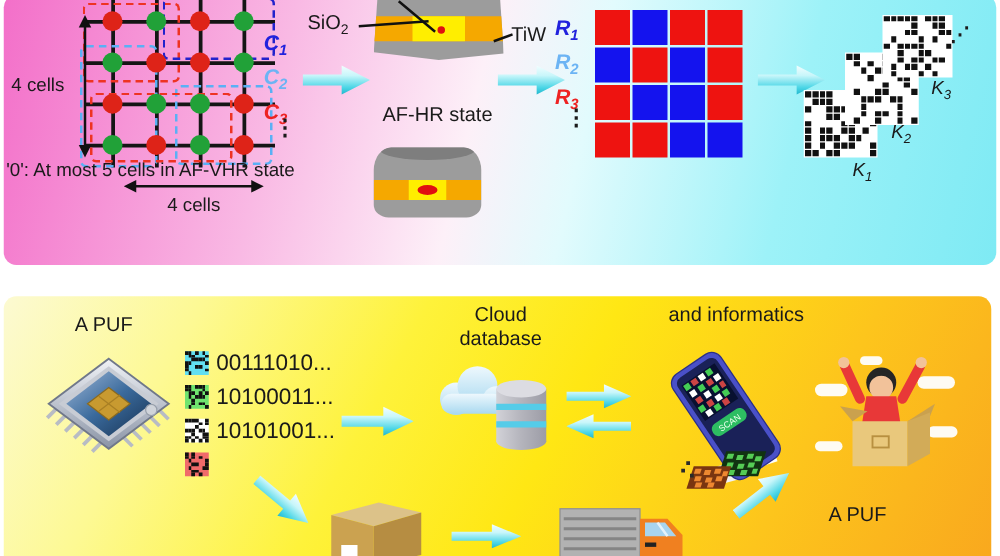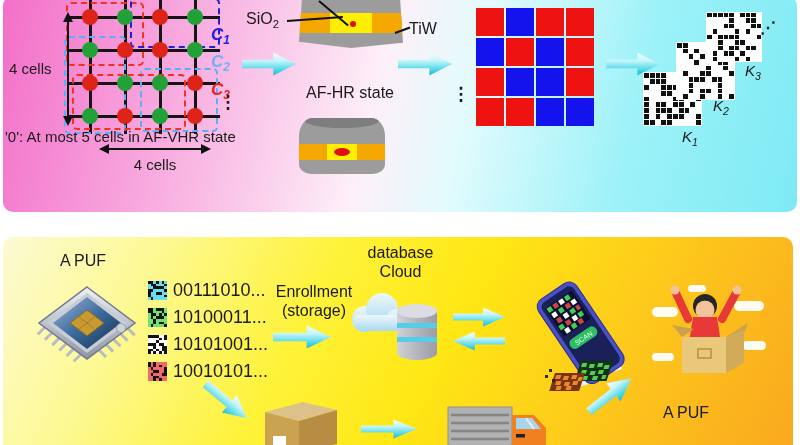--- a/index.html
+++ b/index.html
@@ -136,20 +136,25 @@
 
     <div class="t t16 center" style="left:292px;top:88px;width:110px;">AF-HR state</div>
 
     <div class="abs" id="device2">
       <div class="cap"></div>
         <div class="band"></div>
         <div class="core"></div>
         <div class="rdot"></div>
     </div>
 
+    <div class="abs" id="r-labels" style="left:441px;top:16px;">
+        <div class="mlabel" style="color: rgb(34, 34, 221);"><span>R</span><sub>1</sub></div>
+        <div class="mlabel" style="color: rgb(108, 180, 244);"><span>R</span><sub>2</sub></div>
+        <div class="mlabel" style="color: rgb(238, 34, 34);"><span>R</span><sub>3</sub></div>
+      </div>
     <div class="vdots" style="left:449px;top:94px;">⋮</div>
     <div class="abs" id="matrix">
         <div style="background: rgb(238, 19, 16);"></div>
         <div style="background: rgb(20, 19, 238);"></div>
         <div style="background: rgb(238, 19, 16);"></div>
         <div style="background: rgb(238, 19, 16);"></div>
         <div style="background: rgb(20, 19, 238);"></div>
         <div style="background: rgb(238, 19, 16);"></div>
         <div style="background: rgb(20, 19, 238);"></div>
         <div style="background: rgb(238, 19, 16);"></div>
@@ -701,33 +706,28 @@
             <div style="background: transparent;"></div>
             <div style="background: transparent;"></div>
             <div style="background: transparent;"></div>
             <div style="background: transparent;"></div>
             <div style="background: rgb(17, 17, 17);"></div>
             <div style="background: transparent;"></div>
             <div style="background: rgb(17, 17, 17);"></div>
             <div style="background: transparent;"></div>
             <div style="background: transparent;"></div>
           </div>
-          <span class="bits">10010101...</span>
         </div>
       </div>
 
-    <div class="blk" style="left:255px;top:45px;width:112px;">
-      <div>Enrollment</div>
-        <div>(storage)</div>
-    </div>
     <div class="barrow" style="left:270px;top:88px;width:58px;"></div>
 
     <div class="blk" style="left:345px;top:6px;width:105px;">
-      <div>database</div>
-        <div>Cloud</div>
+      <div>Cloud</div>
+        <div>database</div>
     </div>
     <svg class="abs" style="left:342px;top:50px;" width="100" height="80" viewBox="0 0 100 80">
       <defs>
         <linearGradient id="cld" x1="0" y1="0" x2="0" y2="1">
           <stop offset="0" stop-color="#eef8fd"></stop>
             <stop offset="1" stop-color="#a9d9f0"></stop>
         </linearGradient>
         <linearGradient id="cyl" x1="0" y1="0" x2="1" y2="0">
           <stop offset="0" stop-color="#d2d2d8"></stop>
             <stop offset="0.5" stop-color="#b4b4bc"></stop>
@@ -742,20 +742,21 @@
       <ellipse cx="72" cy="66" rx="20" ry="7" fill="url(#cyl)"></ellipse>
       <rect x="52" y="36" width="40" height="5" fill="#55cce8"></rect>
       <rect x="52" y="50" width="40" height="5" fill="#55cce8"></rect>
       <ellipse cx="72" cy="24" rx="20" ry="7" fill="#dcdce2"></ellipse>
     </svg>
 
     <div class="barrow" style="left:450px;top:70px;width:52px;height:20px;"></div>
     <div class="barrow" style="left:450px;top:94px;width:52px;height:20px;transform:scaleX(-1);"></div>
 
     <div class="blk" style="left:515px;top:6px;width:142px;">
+        <div>and informatics</div>
     </div>
     <svg class="abs" style="left:516px;top:40px;" width="128" height="118" viewBox="0 0 128 118">
       <polygon points="70,86 98,78 103,92 75,101" fill="#fdfdfd"></polygon>
       <polygon points="55,96 81,90 85,103 59,110" fill="#f1f1f4"></polygon>
       <g transform="rotate(-34 62 58)">
         <rect x="40" y="6" width="46" height="100" rx="9" fill="#4a50c8" stroke="#2a2f88"></rect>
         <rect x="44" y="10" width="38" height="92" rx="6" fill="#1a2158"></rect>
         <rect x="47" y="16" width="32" height="34" fill="#081030"></rect>
         <g>
           <rect x="48" y="17" width="5" height="5" fill="#44cc55"></rect>

